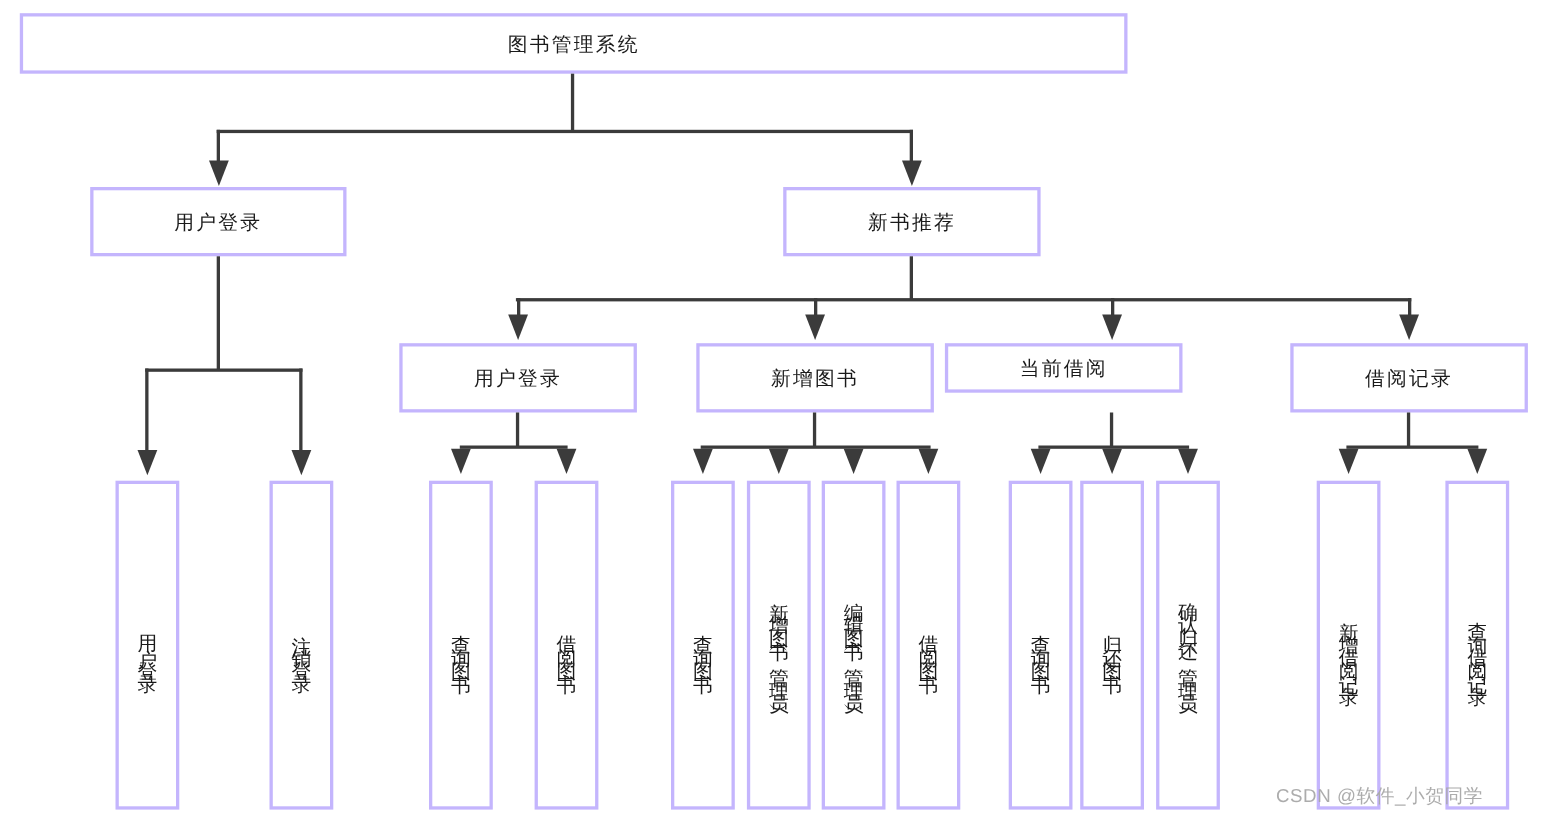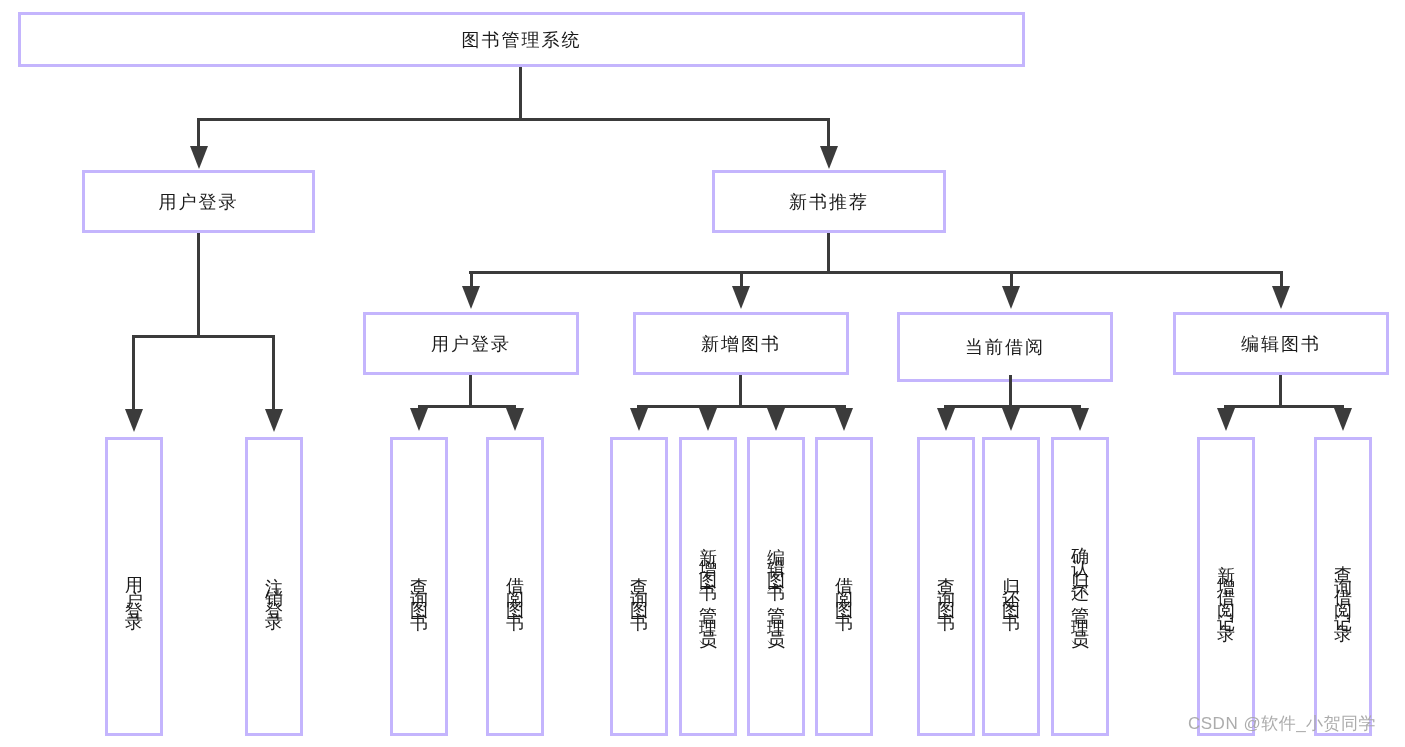--- a/index.html
+++ b/index.html
@@ -18,37 +18,37 @@
   }
   .h{position:absolute;height:3px;background:#3b3b3b;display:block;}
   .v{position:absolute;width:3px;background:#3b3b3b;display:block;}
   .arr{
     position:absolute;width:0;height:0;display:block;
     border-left:9px solid transparent;border-right:9px solid transparent;
     border-top:23px solid #3b3b3b;
   }
   .watermark{
     position:absolute;left:1160px;top:712px;font-size:17px;color:rgba(168,168,168,0.95);
-    letter-spacing:0.5px;z-index:5;white-space:nowrap;margin-left:28px;
+    letter-spacing:0.5px;z-index:5;white-space:nowrap;
   }
 </style>
 </head>
 <body>
 
 <div class="stage">
 
   <div class="box" style="left:18px;top:12px;width:1007px;height:55px">图书管理系统</div>
 
   <div class="box" style="left:82px;top:170px;width:233px;height:63px">用户登录</div>
   <div class="box" style="left:712px;top:170px;width:234px;height:63px">新书推荐</div>
 
   <div class="box" style="left:363px;top:312px;width:216px;height:63px">用户登录</div>
   <div class="box" style="left:633px;top:312px;width:216px;height:63px">新增图书</div>
-  <div class="box" style="left:897px;top:312px;width:216px;height:70px">当前借阅</div>
-  <div class="box" style="left:1173px;top:312px;width:216px;height:63px">编辑图书</div>
+  <div class="box" style="left:859px;top:312px;width:216px;height:45px">当前借阅</div>
+  <div class="box" style="left:1173px;top:312px;width:216px;height:63px">借阅记录</div>
 
   <div class="box" style="left:105px;top:437px;width:58px;height:299px">
     <span class="vtext">用户登录</span>
     </div>
   <div class="box" style="left:245px;top:437px;width:58px;height:299px">
     <span class="vtext">注销登录</span>
     </div>
 
   <div class="box" style="left:390px;top:437px;width:58px;height:299px">
     <span class="vtext">查询图书</span>

